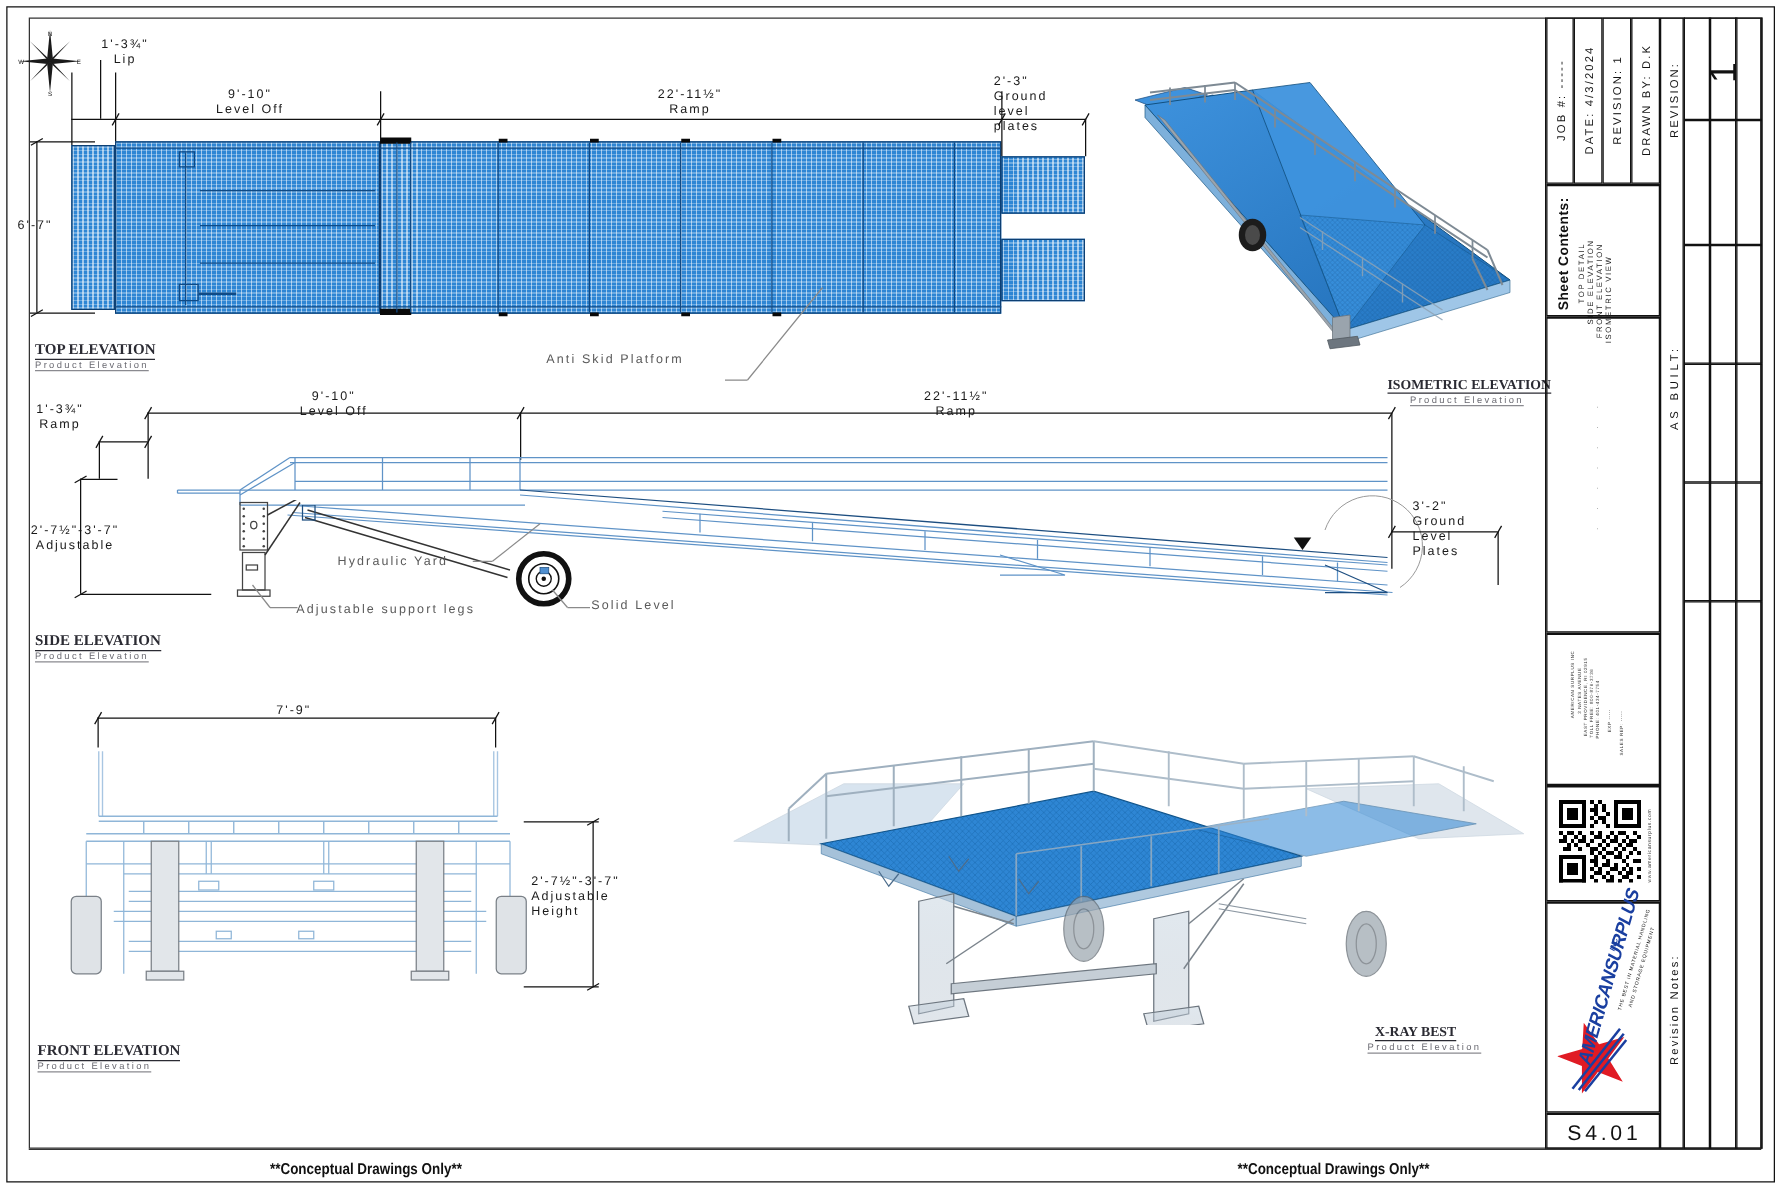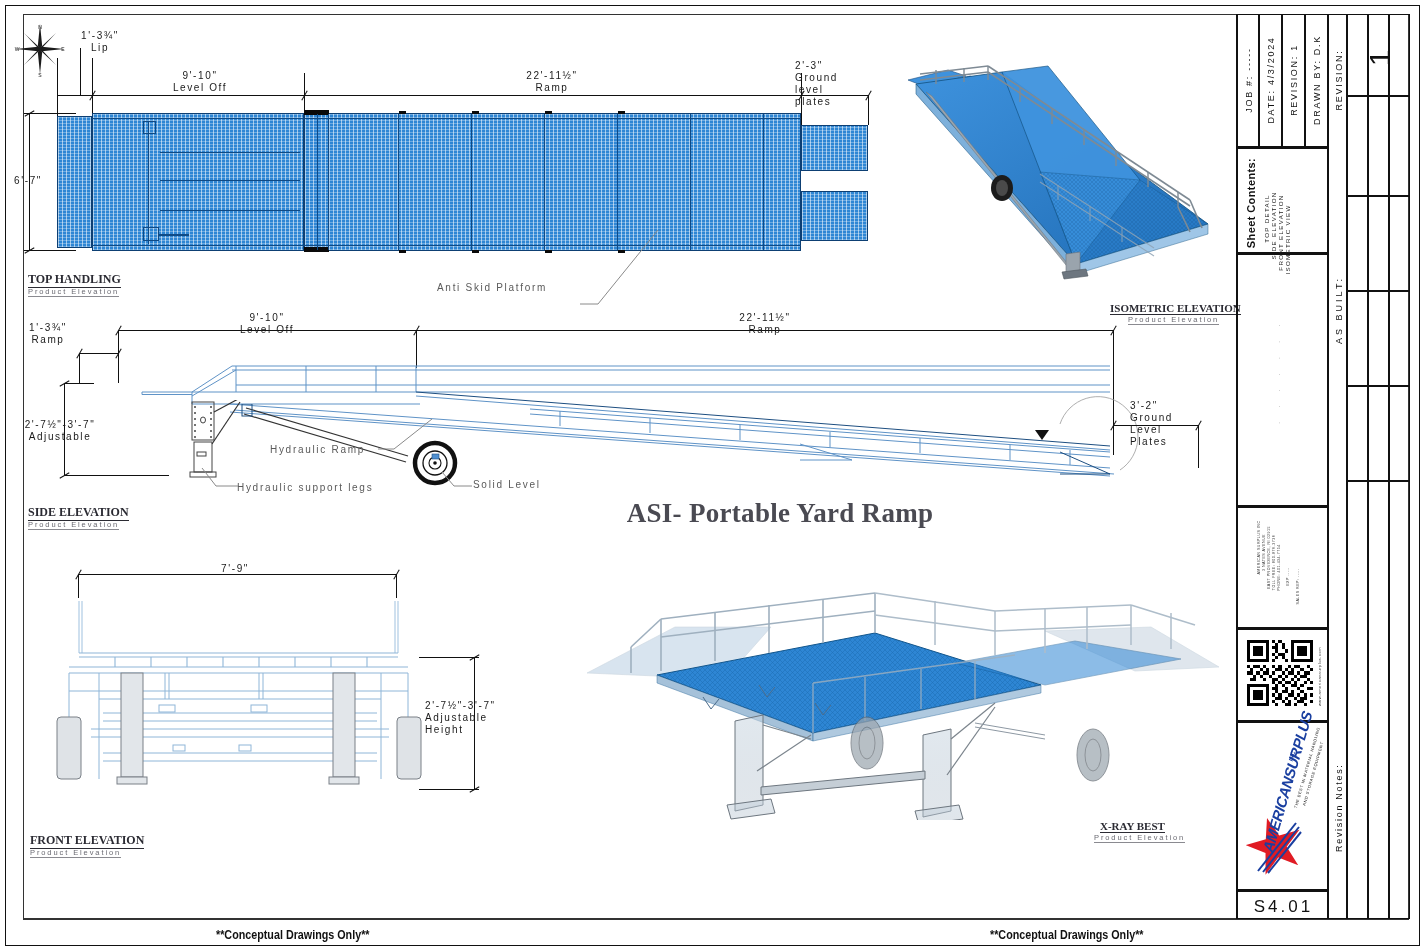--- a/index.html
+++ b/index.html
@@ -254,21 +254,21 @@
 level
 plates</div>
 
   <div class="dl h" style="left:24px;top:113px;width:52px;"></div>
   <div class="dl h" style="left:24px;top:250px;width:52px;"></div>
   <div class="dl v" style="left:29px;top:113px;height:137px;"></div>
   <div class="tick" style="left:24px;top:113px;transform:rotate(-30deg);"></div>
   <div class="tick" style="left:24px;top:250px;transform:rotate(-30deg);"></div>
   <div class="dim" style="left:0px;top:175px;width:56px;">6'-7"</div>
 
-  <div class="viewlabel" style="left:28px;top:272px;">TOP HANDLING</div>
+  <div class="viewlabel" style="left:28px;top:272px;">TOP ELEVATION</div>
   <div class="viewsub" style="left:28px;top:287px;">Product Elevation</div>
 
   <div class="lead" style="left:437px;top:282px;">Anti Skid Platform</div>
   <svg style="position:absolute;left:580px;top:228px;" width="85" height="78">
     <line x1="0" y1="76" x2="18" y2="76" stroke="#8a8a8a" stroke-width="1"></line>
     <line x1="18" y1="76" x2="78" y2="2" stroke="#8a8a8a" stroke-width="1"></line>
   </svg>
 
   <svg style="position:absolute;left:890px;top:52px;" width="340" height="232" viewBox="0 0 340 232">
     <defs>
@@ -456,27 +456,27 @@
   </svg>
 
   <svg style="position:absolute;left:412px;top:440px;" width="46" height="46" viewBox="0 0 46 46">
     <circle cx="23" cy="23" r="20" fill="none" stroke="#111" stroke-width="4.5"></circle>
     <circle cx="23" cy="23" r="12" fill="none" stroke="#111" stroke-width="1.3"></circle>
     <circle cx="23" cy="23" r="6" fill="none" stroke="#111" stroke-width="1.1"></circle>
     <circle cx="23" cy="23" r="1.8" fill="#111"></circle>
     <rect x="20" y="14" width="7" height="5" fill="#4f8fd0" stroke="#1d4e80" stroke-width="0.6"></rect>
   </svg>
 
-  <div class="lead" style="left:270px;top:444px;">Hydraulic Ramp</div>
+  <div class="lead" style="left:270px;top:444px;">Hydraulic Yard</div>
   <svg style="position:absolute;left:378px;top:417px;" width="60" height="36">
     <line x1="0" y1="32" x2="16" y2="32" stroke="#8a8a8a" stroke-width="1"></line>
     <line x1="16" y1="32" x2="54" y2="2" stroke="#8a8a8a" stroke-width="1"></line>
   </svg>
 
-  <div class="lead" style="left:237px;top:482px;">Hydraulic support legs</div>
+  <div class="lead" style="left:237px;top:482px;">Adjustable support legs</div>
   <svg style="position:absolute;left:200px;top:466px;" width="40" height="24">
     <line x1="38" y1="20" x2="16" y2="20" stroke="#8a8a8a" stroke-width="1"></line>
     <line x1="16" y1="20" x2="2" y2="2" stroke="#8a8a8a" stroke-width="1"></line>
   </svg>
 
   <div class="lead" style="left:473px;top:479px;">Solid Level</div>
   <svg style="position:absolute;left:440px;top:470px;" width="34" height="20">
     <line x1="32" y1="16" x2="14" y2="16" stroke="#8a8a8a" stroke-width="1"></line>
     <line x1="14" y1="16" x2="2" y2="2" stroke="#8a8a8a" stroke-width="1"></line>
   </svg>
@@ -486,21 +486,20 @@
   <div class="tick" style="left:1108px;top:425px;"></div>
   <div class="tick" style="left:1193px;top:425px;"></div>
   <div class="dim" style="left:1130px;top:400px;width:86px;text-align:left;">3'-2"
 Ground
 Level
 Plates</div>
 
   <div class="viewlabel" style="left:28px;top:505px;">SIDE ELEVATION</div>
   <div class="viewsub" style="left:28px;top:520px;">Product Elevation</div>
 
-  <div id="main-title">ASI- Portable Yard Ramp</div>
 
   <div class="dl h" style="left:78px;top:574px;width:318px;"></div>
   <div class="dl v" style="left:78px;top:574px;height:24px;"></div>
   <div class="dl v" style="left:396px;top:574px;height:24px;"></div>
   <div class="tick" style="left:73px;top:574px;"></div>
   <div class="tick" style="left:391px;top:574px;"></div>
   <div class="dim" style="left:190px;top:563px;width:90px;">7'-9"</div>
 
   <svg style="position:absolute;left:55px;top:595px;" width="370" height="200" viewBox="0 0 370 200">
     <g stroke="#a8c6e2" stroke-width="1.1" fill="none">

